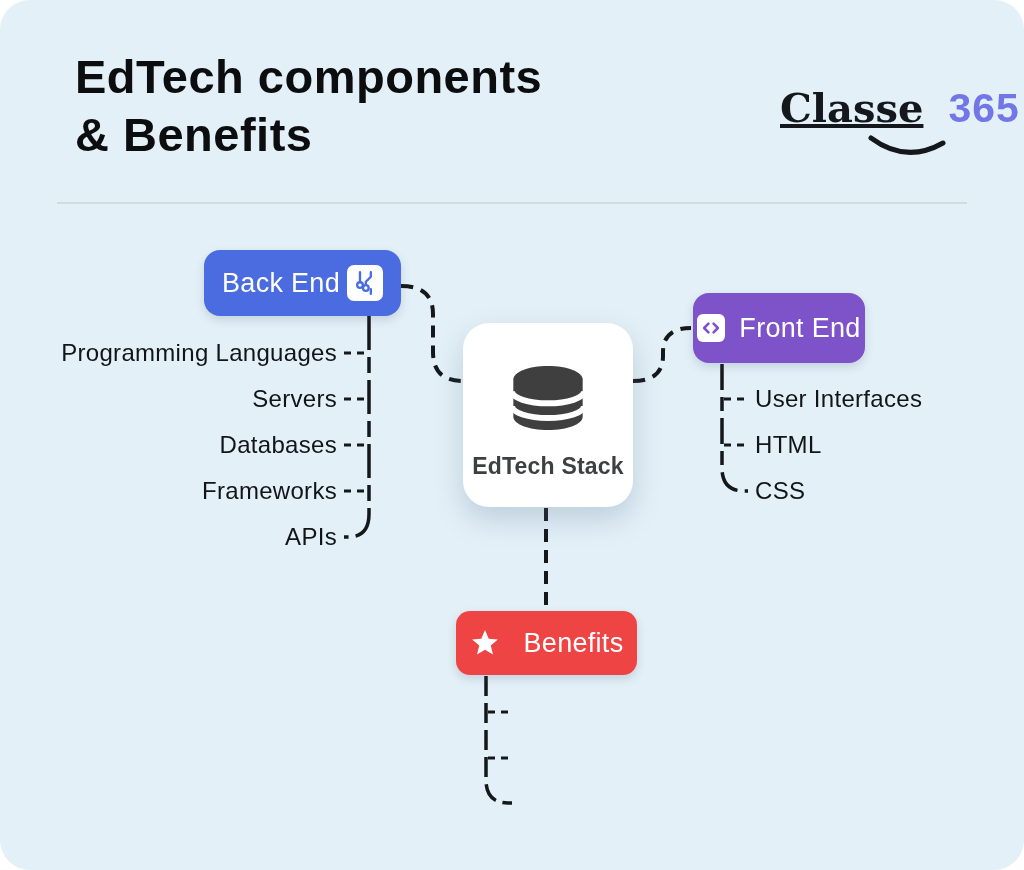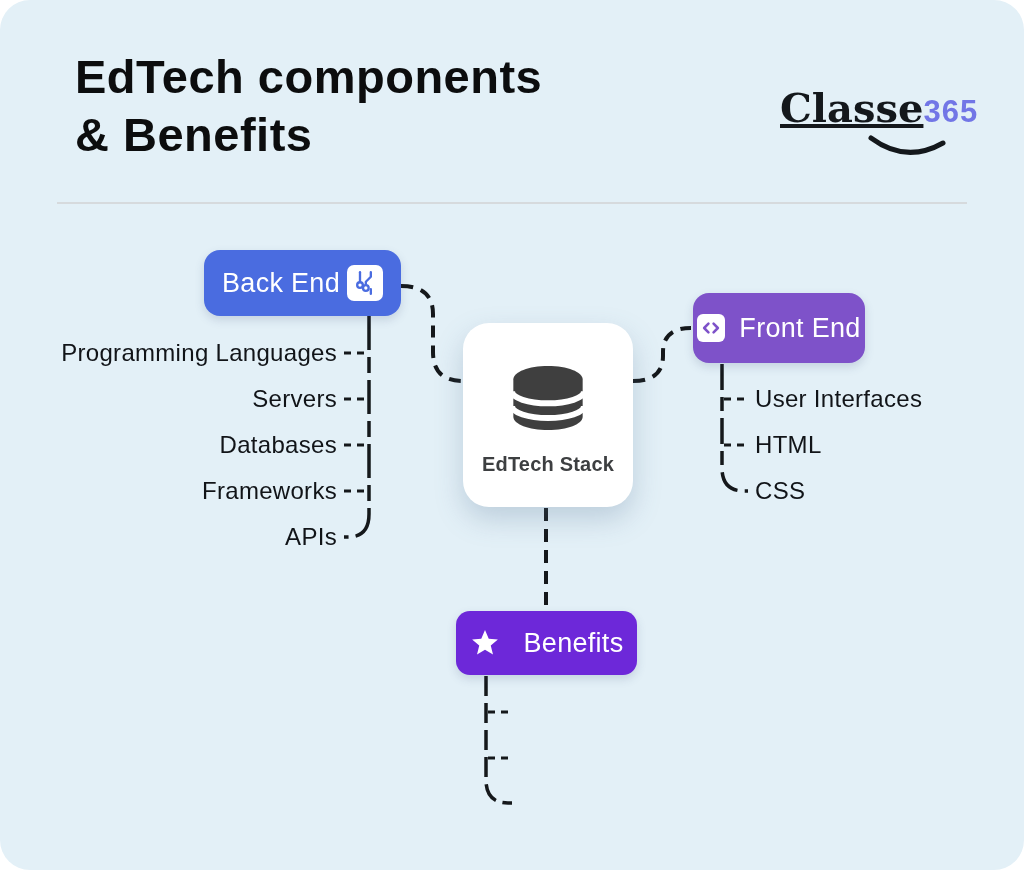--- a/index.html
+++ b/index.html
@@ -20,59 +20,59 @@
     font-size: 47px; line-height: 58px; font-weight: bold;
     color: #0c0d0e; letter-spacing: 0.5px; margin-left: 18px;
   }
   .logo { position: absolute; left: 780px; top: 84px; white-space: nowrap; }
   .logo .brand {
     font-family: "DejaVu Serif", "Liberation Serif", serif;
     font-weight: bold; font-size: 40px; color: #14181c; text-decoration: underline;
   }
   .logo .brand-num {
     font-family: "Liberation Sans", sans-serif;
-    font-weight: bold; font-size: 31px; color: #7276E6; letter-spacing: 1px;
+    font-weight: bold; font-size: 41px; color: #7276E6; letter-spacing: 1px; margin-left: 25px;
   }
   .logo-smile { position: absolute; left: 866px; top: 134px; }
   .divider {
     position: absolute; left: 57px; top: 202px; width: 910px; height: 2px;
     background: #d6dadd;
   }
 
   
   .connectors { position: absolute; left: 0; top: 0; }
 
   
   .pill {
     position: absolute; display: flex; align-items: center; justify-content: center;
     border-radius: 16px; color: #ffffff;
     font-size: 27px; font-weight: 500; letter-spacing: 0.3px;
     box-shadow: 0 4px 10px rgba(60, 80, 120, 0.18);
   }
   .pill-backend  { left: 204px; top: 250px; width: 197px; height: 66px; background: #4A6CE0; gap: 7px; }
   .pill-frontend { left: 693px; top: 293px; width: 172px; height: 70px; background: #7E52C9; gap: 14px; }
-  .pill-benefits { left: 456px; top: 611px; width: 181px; height: 64px; background: #6d28d9; gap: 24px; border-radius: 14px; }
+  .pill-benefits { left: 456px; top: 611px; width: 181px; height: 64px; background: #ef4444; gap: 24px; border-radius: 14px; }
 
   .icon-tile {
     display: flex; align-items: center; justify-content: center;
     background: #ffffff; border-radius: 7px;
   }
   .tile-circuit { width: 36px; height: 36px; }
   .tile-code    { width: 28px; height: 28px; border-radius: 6px; }
 
   
   .center-card {
     position: absolute; left: 463px; top: 323px; width: 170px; height: 184px;
     background: #ffffff; border-radius: 26px;
     box-shadow: 0 12px 28px rgba(90, 120, 150, 0.28);
     display: flex; flex-direction: column; align-items: center;
   }
   .center-card .db { margin-top: 34px; }
   .center-label {
-    margin-top: 14px; font-size: 20px; font-weight: bold; color: #3d3f41;
+    margin-top: 14px; font-size: 23px; font-weight: bold; color: #3d3f41;
     letter-spacing: 0.2px;
   }
 
   
   .item-list { position: absolute; color: #111418; font-size: 24px; letter-spacing: 0.3px; }
   .item-list .row { height: 46px; display: flex; align-items: center; }
   .list-backend  { left: 0px;  top: 330px; width: 337px; }
   .list-backend .row { justify-content: flex-end; padding-left: 28px; }
   .list-frontend { left: 755px; top: 376px; width: 260px; }
   .list-benefits { left: 520px; top: 689px; width: 400px; }

